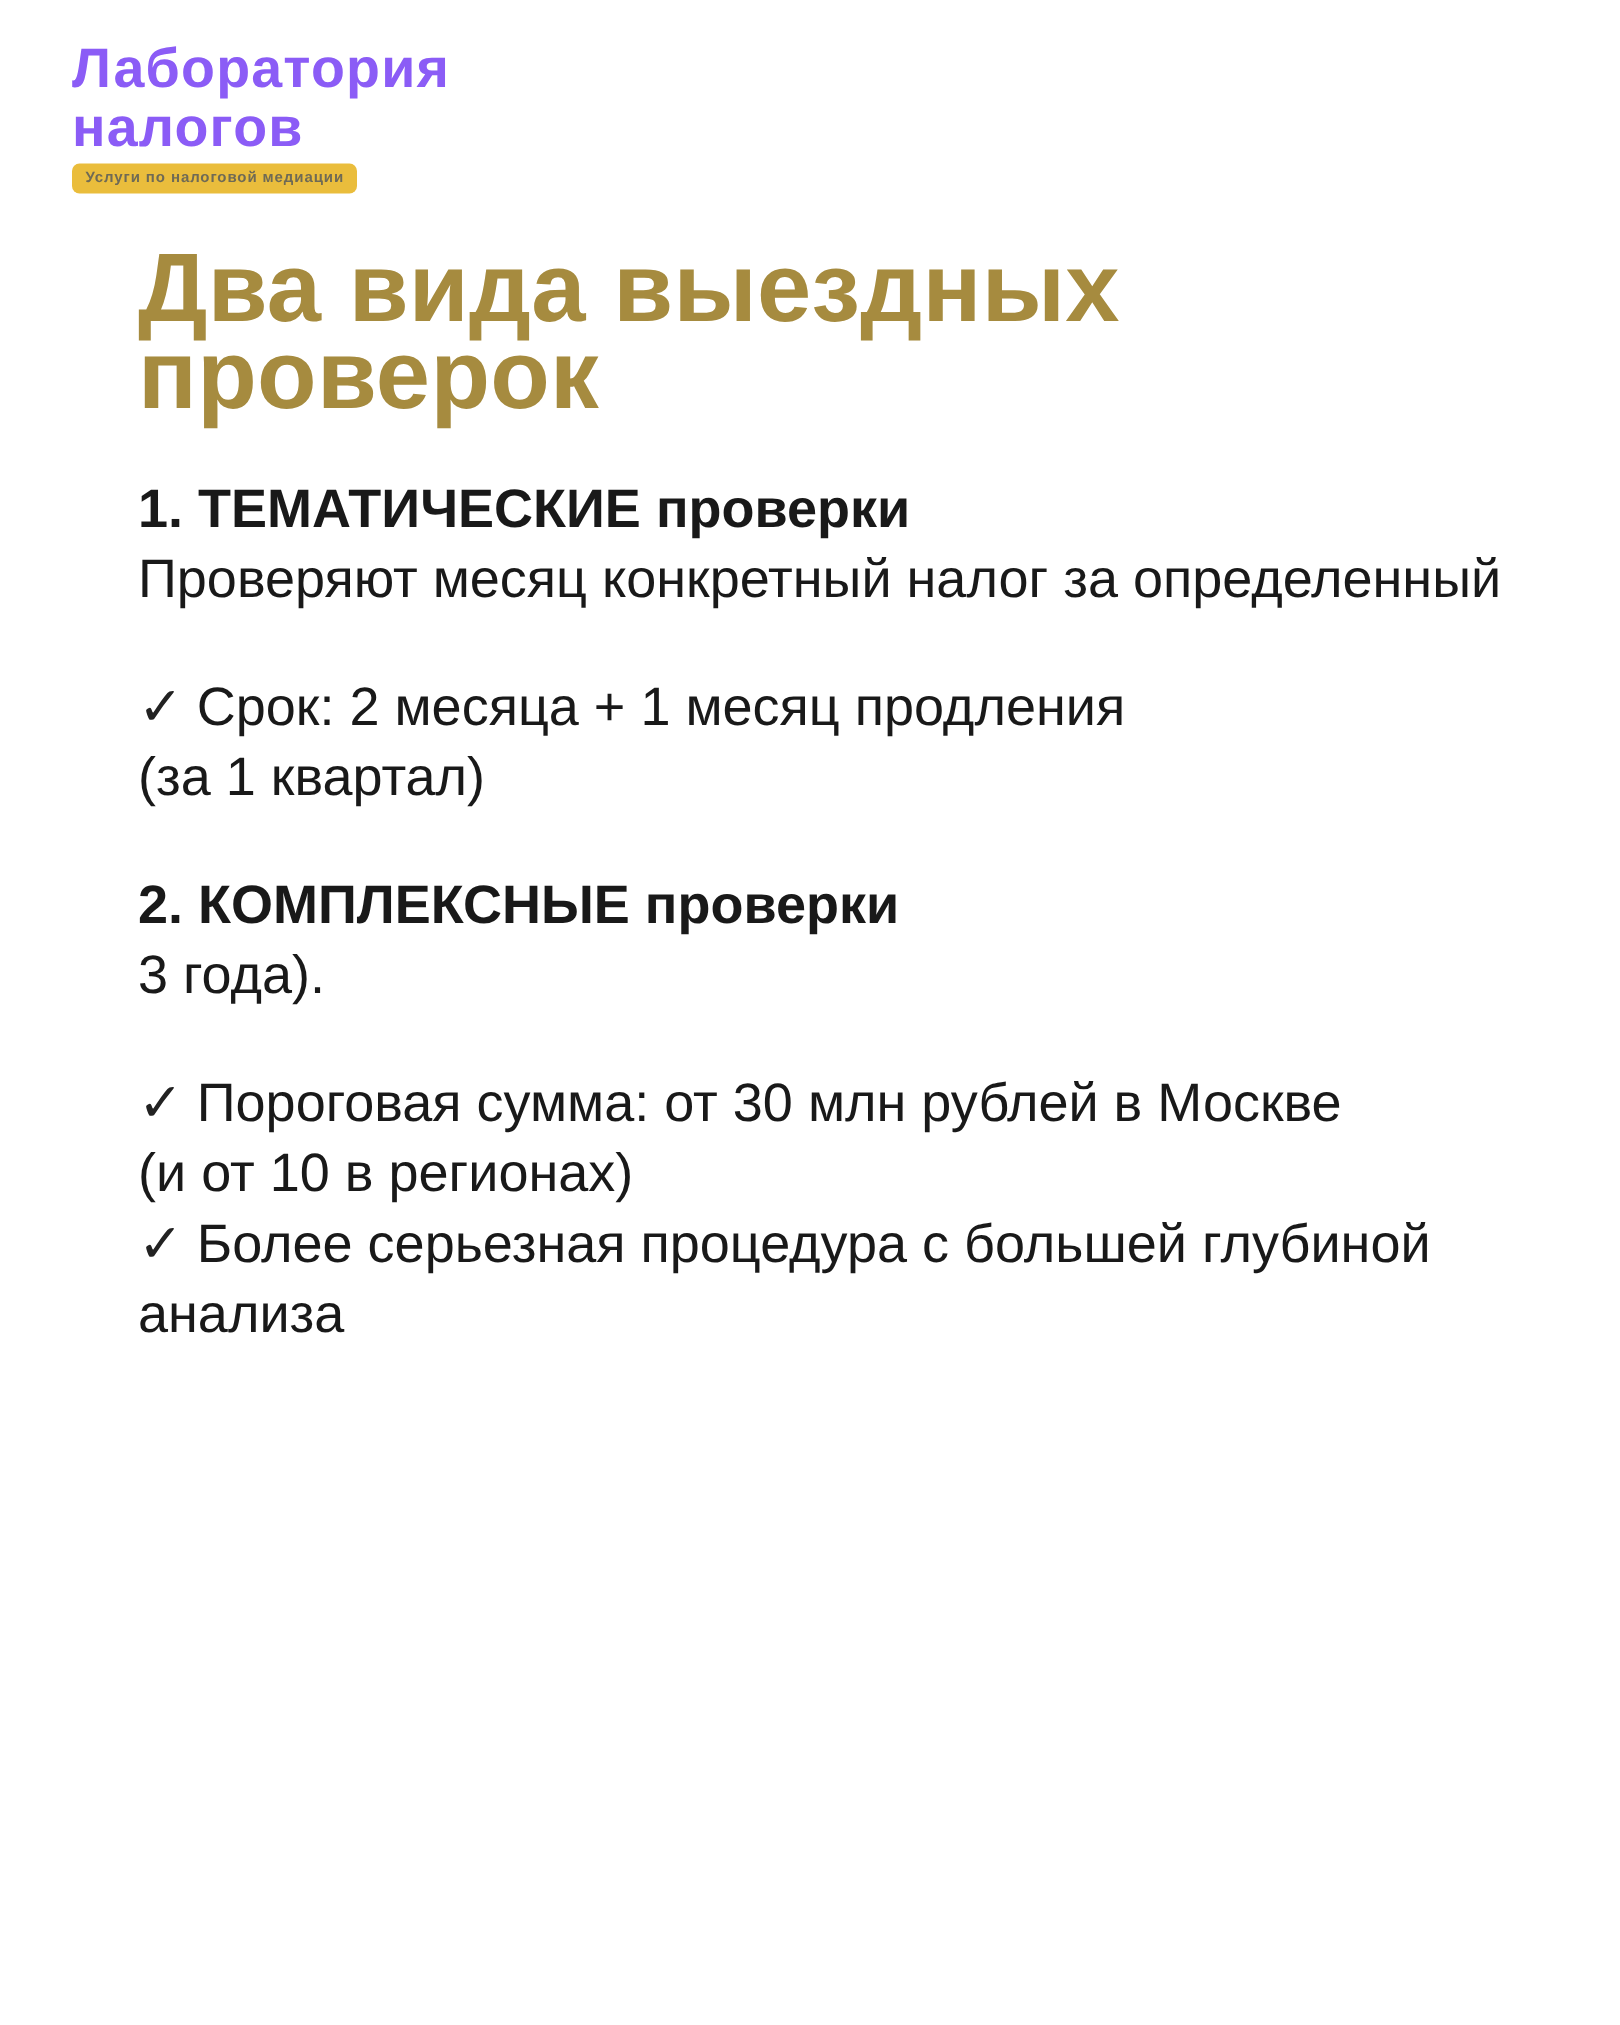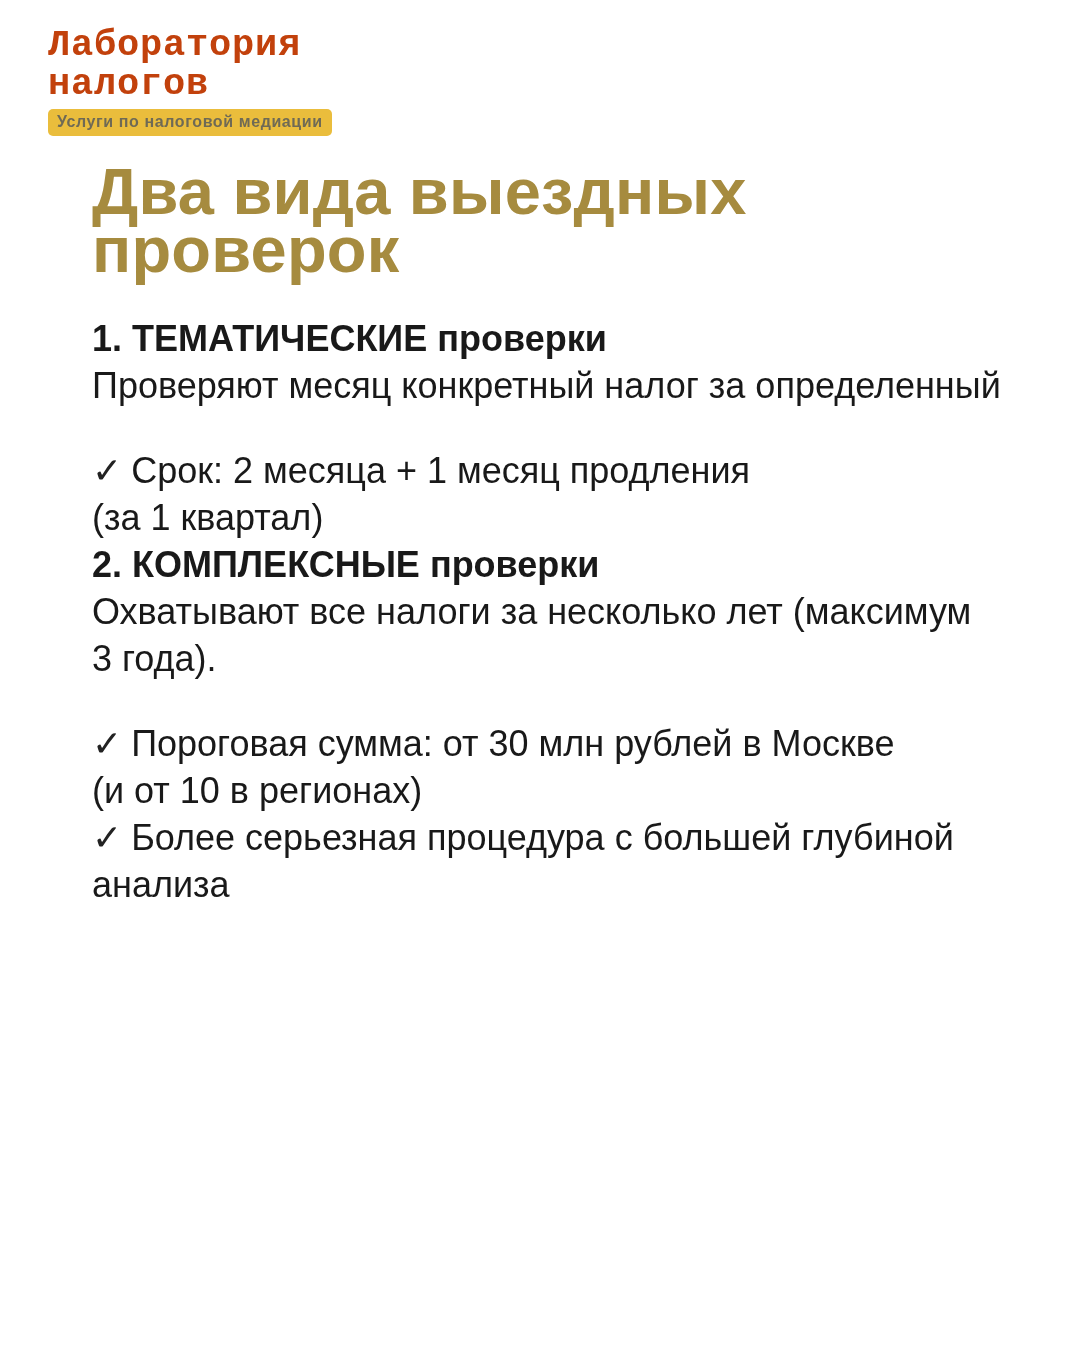--- a/index.html
+++ b/index.html
@@ -14,29 +14,28 @@
     overflow: hidden;
   }
 
   
   .logo { position: absolute; left: 48px; top: 26px; }
   .logo-name {
     font-size: 37px;
     font-weight: 700;
     line-height: 39px;
     letter-spacing: 0.8px;
-    color: #c2410c;
-    font-family: Liberation Mono, monospace;
+    color: #8b5cf6;
   }
   .logo-badge {
     display: inline-block;
     margin-top: 5px;
     background: #EABD3C;
     color: #6F6A55;
-    font-size: 16px;
+    font-size: 10px;
     font-weight: 700;
     letter-spacing: 0.6px;
     padding: 4px 9px 5px 9px;
     border-radius: 5px;
   }
 
   
   .content {
     position: absolute;
     left: 92px;
@@ -47,21 +46,21 @@
     font-size: 65px;
     font-weight: 700;
     color: #A68B3F;
     line-height: 58px;
     margin-bottom: 36px;
     letter-spacing: 0.2px;
   }
 
   .body-text { font-size: 36px; line-height: 47px; color: #191919; }
   .section-heading { font-weight: 700; }
-  .section + .section { }
+  .section + .section { margin-top: 38px; }
   .items { margin-top: 38px; }
   .line { display: block; }
 
   .check-glyph {
     font-weight: 400;
     margin-right: 9px;
     color: #222222;
   }
   .warn-icon {
     display: inline-block;
@@ -101,21 +100,20 @@
         <div class="item">
           <span class="line">(за 1 квартал)</span>
         </div>
         <div class="item">
         </div>
       </div>
     </div>
 
     <div class="section body-text">
       <span class="line section-heading">2. КОМПЛЕКСНЫЕ проверки</span>
-      <span class="line">Охватывают все налоги за несколько лет (максимум</span>
       <span class="line">3 года).</span>
 
       <div class="items">
         <div class="item">
           <span class="line">
             <span class="check-glyph">✓</span><span>Пороговая сумма: от 30 млн рублей в Москве</span>
           </span>
           <span class="line">(и от 10 в регионах)</span>
         </div>
         <div class="item">

